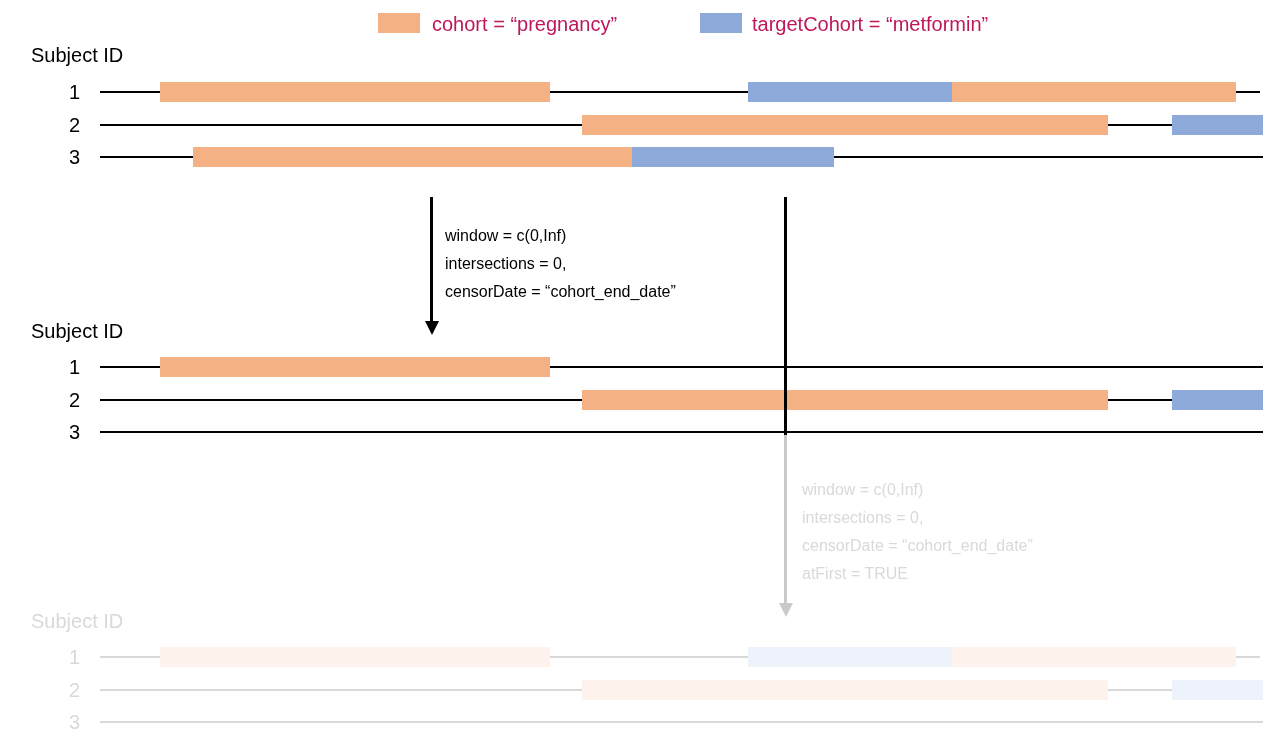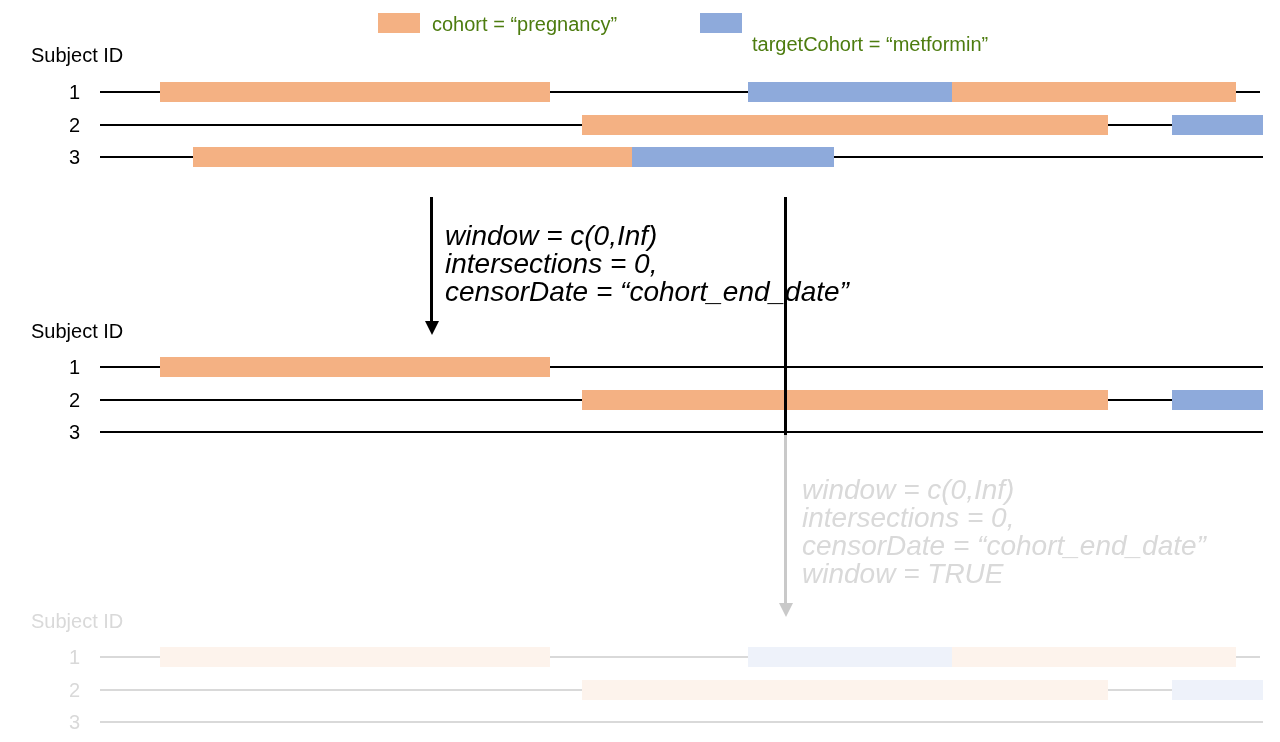--- a/index.html
+++ b/index.html
@@ -7,35 +7,35 @@
     position: relative;
     width: 1280px;
     height: 742px;
     background: #ffffff;
     font-family: "Liberation Sans", sans-serif;
     overflow: hidden;
   }
   .legend-swatch { position: absolute; width: 42px; height: 20px; }
   .swatch-1 { left: 378px; top: 13px; }
   .swatch-2 { left: 700px; top: 13px; }
-  .legend-label { position: absolute; top: 11px; font-size: 20px; line-height: 26px; color: #4d7c0f; white-space: nowrap; }
+  .legend-label { position: absolute; top: 11px; font-size: 20px; line-height: 26px; color: #be185d; white-space: nowrap; }
   .label-1 { left: 432px; }
-  .label-2 { left: 752px; margin-top: 20px; }
+  .label-2 { left: 752px; }
   .section-title { position: absolute; left: 22px; font-size: 20px; line-height: 26px; white-space: nowrap; margin-left: 9px; }
   .row-label { position: absolute; left: 20px; width: 60px; height: 28px; line-height: 28px; text-align: right; font-size: 20px; }
   .row-line { position: absolute; height: 2px; }
   .bar { position: absolute; height: 20px; }
   .arrow-line { position: absolute; width: 3px; }
   .arrow-head {
     position: absolute; width: 0; height: 0;
     border-left: 7px solid transparent;
     border-right: 7px solid transparent;
     border-top: 14px solid #000;
   }
-  .annotation { position: absolute; font-size: 28px; line-height: 28px; white-space: nowrap; font-style: italic; }
+  .annotation { position: absolute; font-size: 16px; line-height: 28px; white-space: nowrap; }
   .annotation-1 { left: 445px; top: 222px; color: #000000; }
   .annotation-2 { left: 802px; top: 476px; color: #d9d9d9; }
 </style>
 </head>
 <body>
 
 <div class="stage" id="stage">
 
   <div>
     <span class="legend-swatch swatch-1" style="background: rgb(244, 177, 131);"></span>
@@ -47,21 +47,21 @@
   <div class="annotation annotation-1">
     <div>window = c(0,Inf)</div>
     <div>intersections = 0,</div>
     <div>censorDate = “cohort_end_date”</div>
   </div>
 
   <div class="annotation annotation-2">
     <div>window = c(0,Inf)</div>
     <div>intersections = 0,</div>
     <div>censorDate = “cohort_end_date”</div>
-    <div>window = TRUE</div>
+    <div>atFirst = TRUE</div>
   </div>
 
 <div class="section-title" style="top: 42px; color: rgb(0, 0, 0);">Subject ID</div>
     <div class="row-label" style="top: 78px; color: rgb(0, 0, 0);">1</div>
     <div class="row-line" style="left: 100px; width: 1160px; top: 91px; background: rgb(0, 0, 0);"></div>
     <div class="bar" style="left: 160px; width: 390px; top: 82px; background: rgb(244, 177, 131);"></div>
     <div class="bar" style="left: 748px; width: 204px; top: 82px; background: rgb(142, 170, 219);"></div>
     <div class="bar" style="left: 952px; width: 284px; top: 82px; background: rgb(244, 177, 131);"></div>
     <div class="row-label" style="top: 111px; color: rgb(0, 0, 0);">2</div>
     <div class="row-line" style="left: 100px; width: 1163px; top: 124px; background: rgb(0, 0, 0);"></div>

